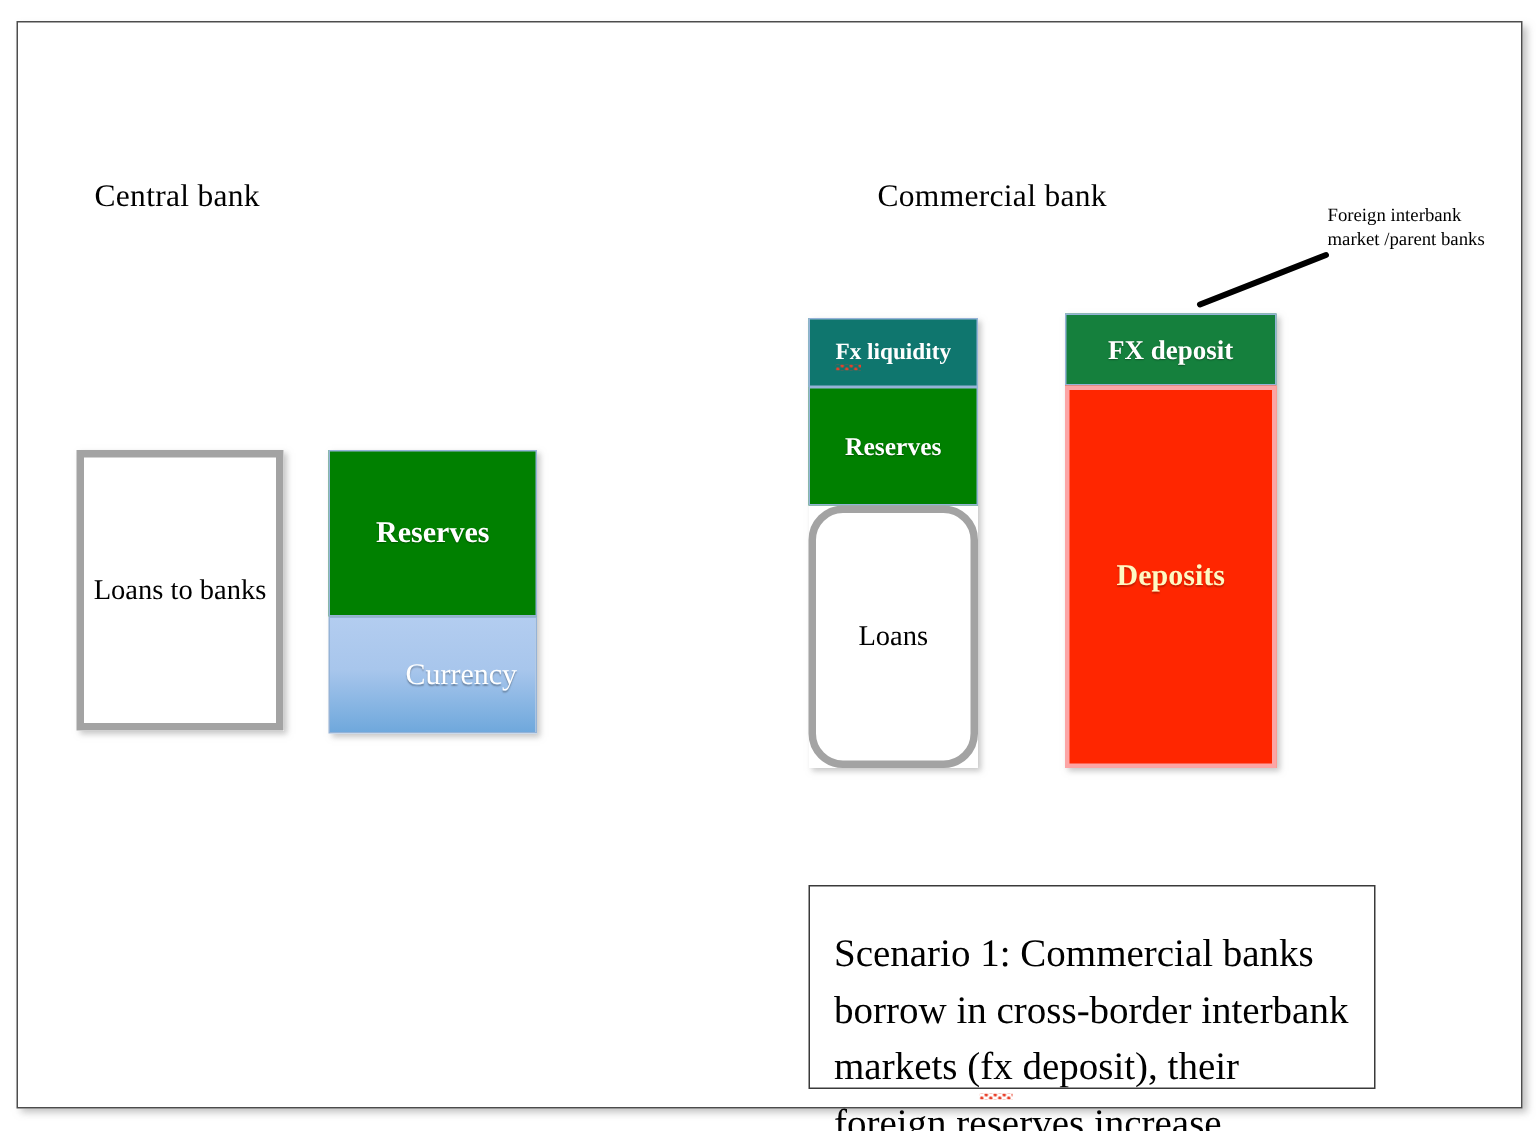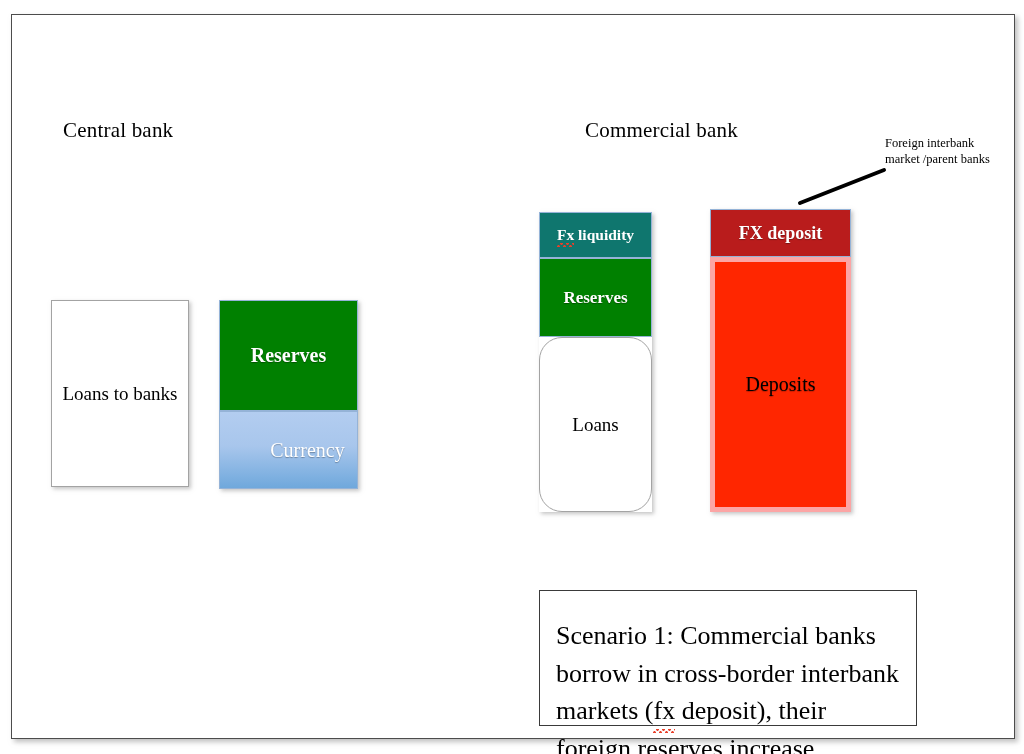--- a/index.html
+++ b/index.html
@@ -85,21 +85,21 @@
   }
   .seg-label {
     display: inline-block;
     position: relative;
     line-height: 1.15;
   }
 
   
   .seg-white {
     background: #ffffff;
-    border: 1px solid #a3a3a3;
+    border: 5px solid #a3a3a3;
     color: #000000;
   }
   .seg-green {
     background: #008000;
     border: 1px solid #95b3d7;
     color: #ffffff;
     font-weight: bold;
     text-shadow: 0 1px 1px rgba(0,0,0,0.35);
   }
   .seg-blue {
@@ -109,31 +109,31 @@
     text-shadow: 0 1px 1px rgba(0,0,0,0.30);
     padding-left: 38px;
   }
   .seg-black {
     background: #0f766e;
     border: 1px solid #95b3d7;
     color: #ffffff;
     font-weight: bold;
   }
   .seg-purple {
-    background: #b91c1c;
+    background: #15803d;
     border: 1px solid #95b3d7;
     color: #ffffff;
     font-weight: bold;
     text-shadow: 0 1px 1px rgba(0,0,0,0.35);
   }
   .seg-red {
     background: #ff2600;
-    border: 5px solid #fca5a5;
-    color: #000000;
-    font-weight: normal;
+    border: 3px solid #fca5a5;
+    color: #fef9c3;
+    font-weight: bold;
     text-shadow: 0 1px 1px rgba(0,0,0,0.25);
   }
 
   
   .squiggle {
     position: relative;
     display: inline-block;
   }
   .squiggle::after {
     content: "";

